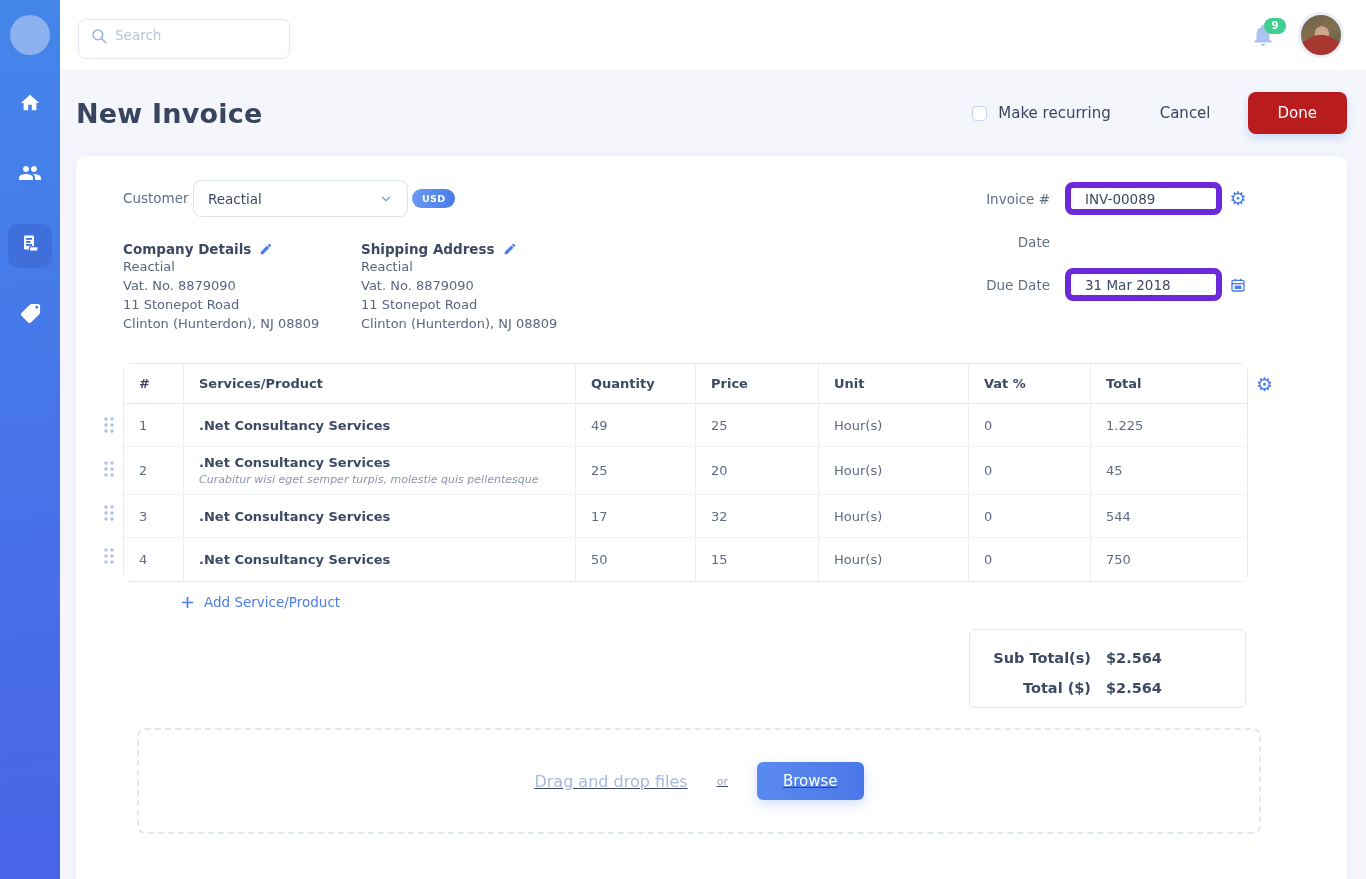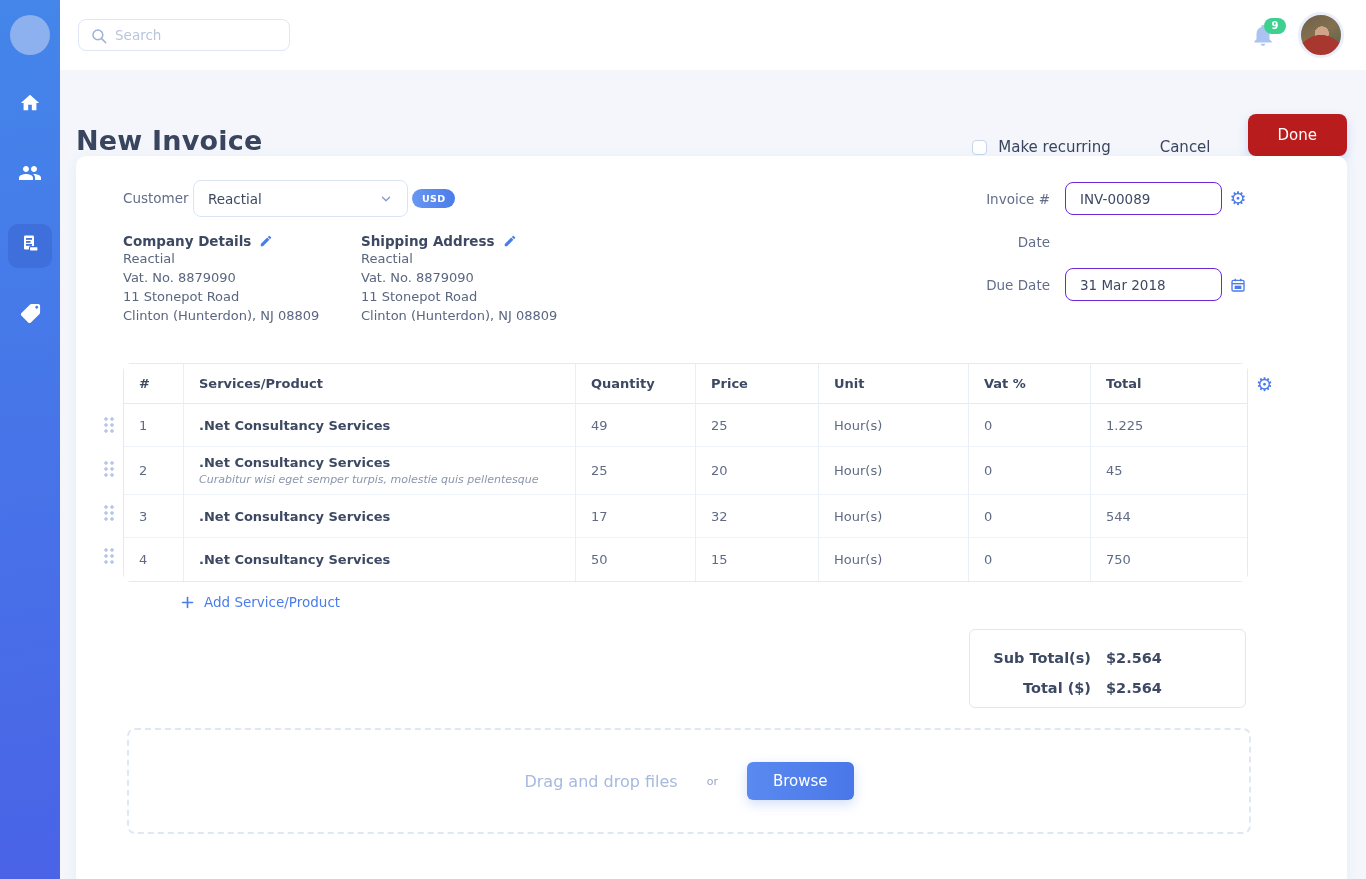--- a/index.html
+++ b/index.html
@@ -9,34 +9,34 @@
   
   .sidebar { position:absolute; left:0; top:0; width:60px; height:879px;
              background:linear-gradient(173deg,#4486ea 0%,#4a63e7 100%); z-index:5; }
   .logo { position:absolute; left:10px; top:15px; width:40px; height:40px; border-radius:50%; background:#8db0ee; }
   .nav-item { position:absolute; left:0; width:60px; height:44px; display:flex; align-items:center; justify-content:center; cursor:pointer; }
   .nav-home { top:83px; } .nav-users { top:153px; } .nav-tags { top:293px; }
   .nav-active-tile { position:absolute; left:8px; top:224px; width:44px; height:44px; border-radius:10px; background:#3e6fdb; display:flex; align-items:center; justify-content:center; cursor:pointer; }
 
   
   .topbar { position:absolute; left:60px; top:0; width:1306px; height:70px; background:#ffffff; }
-  .search-wrap { position:absolute; left:18px; top:19px; width:212px; height:32px; border:1px solid #dfe7f6; border-radius:8px; background:#fff; }
+  .search-wrap { position:absolute; left:18px; top:19px; width:212px; height:40px; border:1px solid #dfe7f6; border-radius:8px; background:#fff; }
   .search-wrap svg { position:absolute; left:11px; top:7px; }
   .search-input { position:absolute; left:36px; top:0; width:170px; height:30px; border:none; outline:none; font-family:inherit; font-size:13.5px; color:#5a6680; background:transparent; }
   .search-input::placeholder { color:#b9c5dd; }
   .bell-wrap { position:absolute; left:1190px; top:22px; width:30px; height:30px; cursor:pointer; }
   .badge { position:absolute; left:14px; top:-4px; min-width:22px; height:16px; padding:0 5px; border-radius:9px; background:#3fcf8e; color:#fff; font-size:10px; font-weight:bold; line-height:16px; text-align:center; }
   .avatar { position:absolute; left:1238px; top:12px; width:46px; height:46px; border-radius:50%; border:3px solid #e9eefb; cursor:pointer;
     background:
       radial-gradient(circle at 50% 112%, #a8382f 0 50%, transparent 51%),
       radial-gradient(circle at 52% 46%, #d0a489 0 23%, transparent 24%),
       linear-gradient(150deg,#6e5f49 0%,#83704f 45%,#55604e 100%); }
 
   
-  .page-header { position:absolute; left:76px; top:70px; width:1271px; height:86px; display:flex; align-items:flex-end; }
+  .page-header { position:absolute; left:76px; top:70px; width:1271px; height:86px; display:flex; align-items:center; }
   .page-title { font-size:27px; font-weight:600; color:#39455e; letter-spacing:.2px; flex:1; }
   .recurring { display:flex; align-items:center; cursor:pointer; }
   .checkbox { width:15px; height:15px; border:1.5px solid #c7d4ec; border-radius:4px; background:#fff; margin-right:11px; }
   .recurring-label { font-size:15px; color:#39455e; }
   .cancel-btn { font-size:15px; color:#39455e; margin-left:49px; cursor:pointer; background:none; border:none; font-family:inherit; }
   .done-btn { margin-left:37px; background:#b91c1c; color:#fff; border:none; border-radius:8px; font-family:inherit;
               font-size:15px; padding:12px 30px; cursor:pointer; box-shadow:0 4px 10px rgba(74,124,235,.25); }
 
   
   .card { position:absolute; left:76px; top:156px; width:1271px; height:841px; background:#fff; border-radius:10px;
@@ -46,30 +46,30 @@
   .customer-label { position:absolute; left:47px; top:34px; font-size:13.5px; color:#626e89; }
   .customer-select { position:absolute; left:117px; top:24px; width:215px; height:37px; border:1px solid #dbe4f5; border-radius:8px;
                      display:flex; align-items:center; padding:0 14px; cursor:pointer; }
   .customer-select .sel-text { flex:1; font-size:13.5px; color:#3d4963; }
   .usd-pill { position:absolute; left:336px; top:33px; background:linear-gradient(90deg,#6a97f2,#4a7ceb); color:#fff;
               font-size:9.5px; font-weight:bold; padding:4px 10px; border-radius:10px; letter-spacing:.3px; }
 
   
   .addr-block { position:absolute; top:77px; width:230px; }
   .addr-company { left:47px; } .addr-shipping { left:285px; }
-  .addr-title { font-size:13.5px; font-weight:bold; color:#3d4963; display:flex; align-items:center; }
+  .addr-title { font-size:13.5px; font-weight:bold; color:#3d4963; display:flex; align-items:center;margin-top:8px; }
   .addr-title svg { margin-left:8px; cursor:pointer; }
   .addr-line { font-size:13px; color:#5a6680; line-height:19px; }
   .addr-line:first-of-type { margin-top:6px; }
 
   
   .fields { position:absolute; top:26px; right:101px; }
   .field-row { display:flex; align-items:center; margin-bottom:10px; height:33px; }
   .field-label { width:154px; text-align:right; font-size:13.5px; color:#626e89; margin-right:15px; }
-  .field-input { width:157px; height:33px; border:1px solid #6d28d9; border-radius:8px; font-family:inherit;
+  .field-input { width:157px; height:33px; border:6px solid #6d28d9; border-radius:8px; font-family:inherit;
                  font-size:13.5px; color:#3d4963; padding:0 14px; outline:none; }
   .field-select { width:157px; height:33px; border:1px solid #dbe4f5; border-radius:8px; display:flex; align-items:center;
                   padding:0 9px 0 14px; cursor:pointer; }
   .field-select .sel-text { flex:1; font-size:12.5px; color:#3d4963; }
   .field-icon { width:16px; margin-left:8px; display:flex; align-items:center; justify-content:center; }
   .gear { color:#4a7ceb; font-size:19px; line-height:1; cursor:pointer; }
 
   
   .table-wrap { position:absolute; left:47px; top:207px; width:1123px; }
   table { width:1123px; table-layout:fixed; border-collapse:separate; border-spacing:0; }
@@ -92,22 +92,22 @@
   .add-link svg { margin-right:9px; }
   .add-text { font-size:13.5px; color:#4a7ceb; }
 
   
   .totals { position:absolute; left:893px; top:473px; width:277px; height:79px; border:1px solid #dfe7f5; border-radius:6px; padding-top:13px; }
   .totals-row { display:flex; align-items:center; height:30px; }
   .totals-label { width:121px; text-align:right; font-size:14.5px; font-weight:bold; color:#3d4963; }
   .totals-value { margin-left:15px; font-size:14.5px; font-weight:bold; color:#3d4963; }
 
   
-  .dropzone { position:absolute; left:51px; top:572px; width:1124px; height:106px; border:2px dashed #e0e7f4; border-radius:8px;
-              display:flex; align-items:center; justify-content:center; }
+  .dropzone { position:absolute; left:61px; top:572px; width:1124px; height:106px; border:2px dashed #e0e7f4; border-radius:8px;
+              display:flex; align-items:center; justify-content:center;text-decoration:underline; }
   .dz-text { font-size:16px; color:#a6b9de; }
   .dz-or { font-size:11px; color:#9aa6c0; margin:0 29px; }
   .browse-btn { background:linear-gradient(90deg,#5a8af0,#4a77e8); color:#fff; border:none; border-radius:6px; font-family:inherit;
                 font-size:15px; padding:10px 26px; cursor:pointer; box-shadow:0 4px 12px rgba(74,124,235,.25); }
 </style>
 </head>
 <body>
 
 <div class="sidebar">
   <div class="logo"></div>

